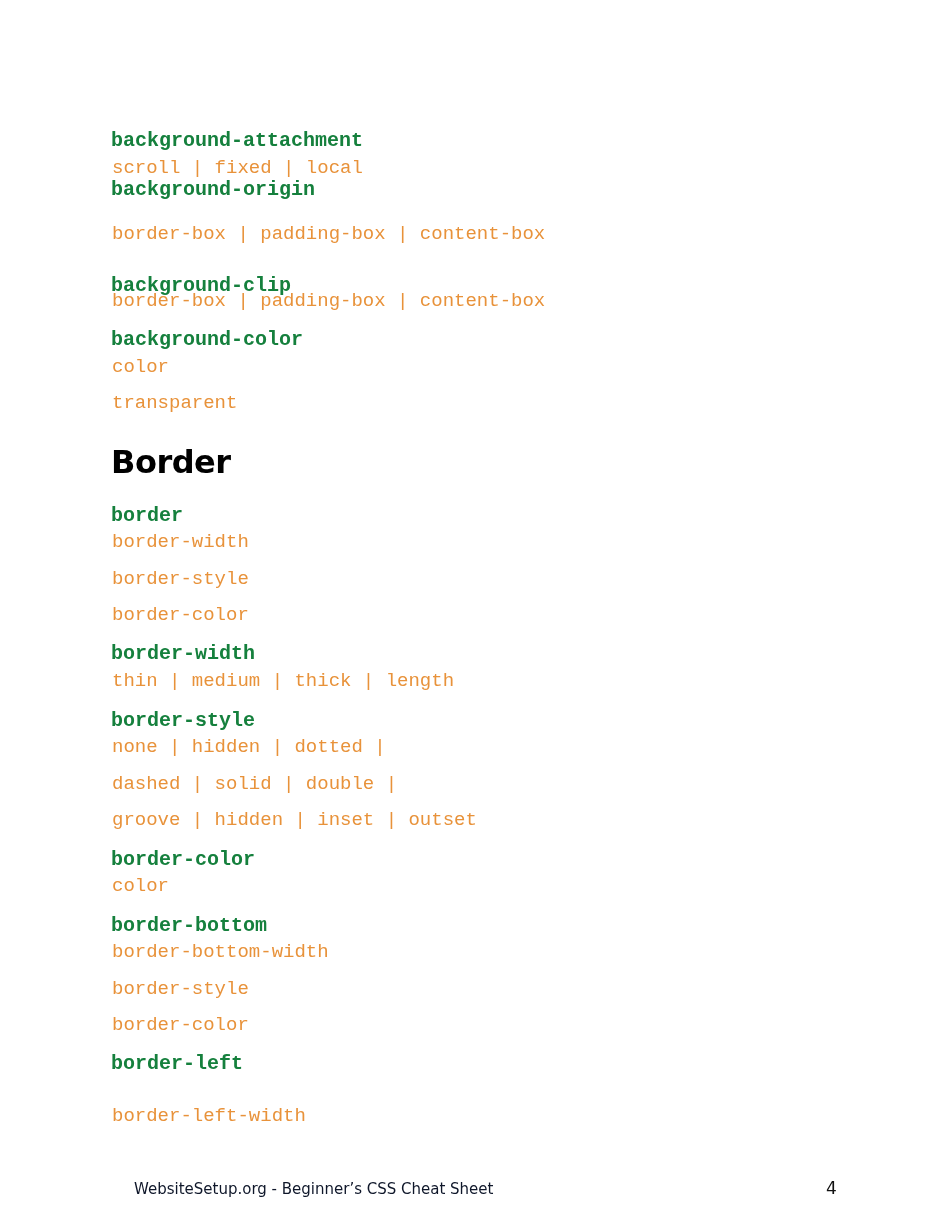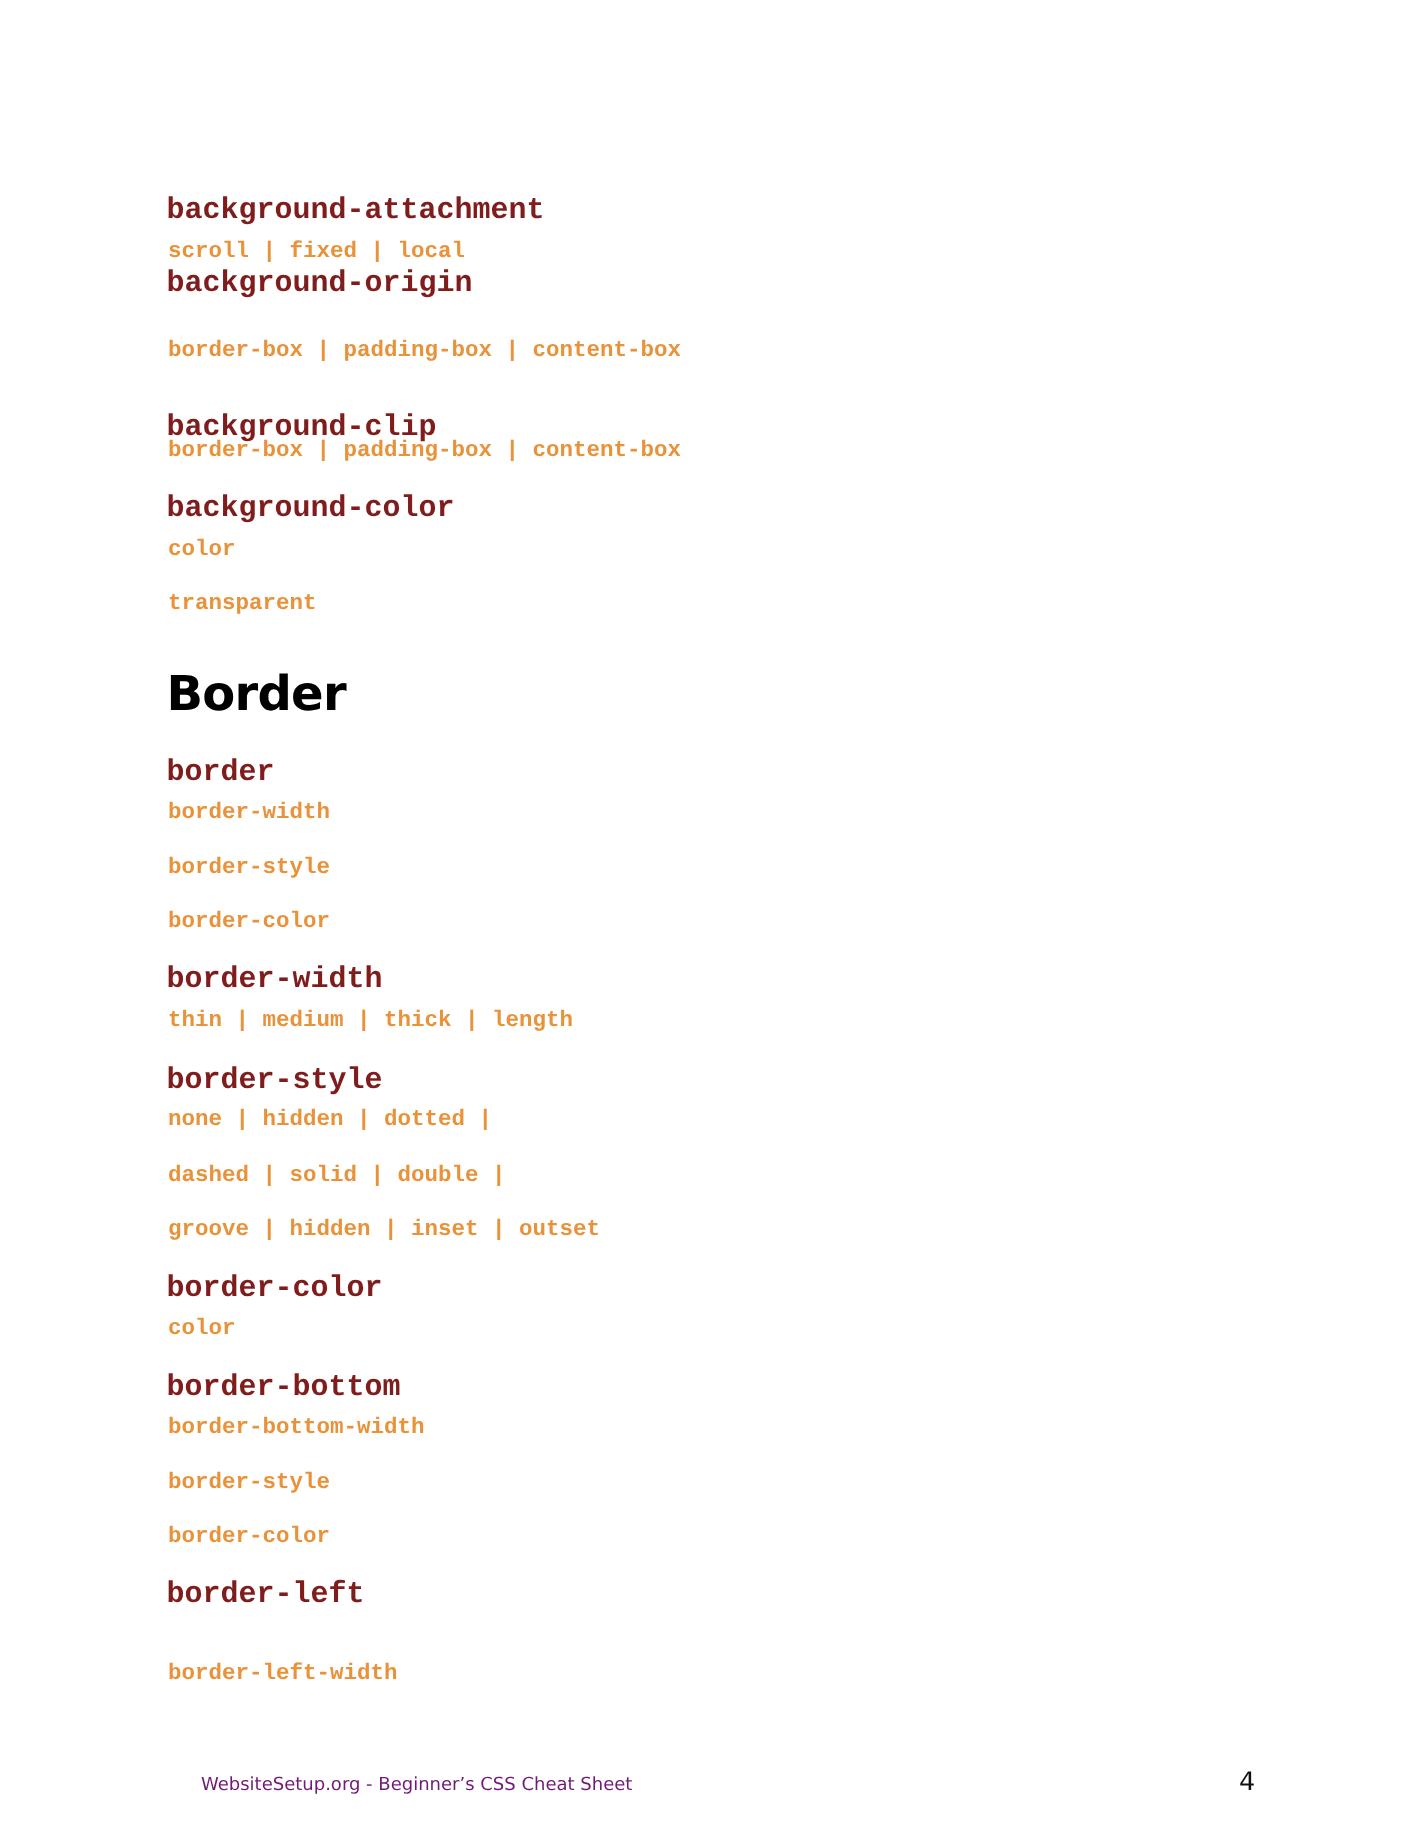--- a/index.html
+++ b/index.html
@@ -1,20 +1,20 @@
 <!DOCTYPE html>
 <html><head>
 <meta charset="utf-8">
 <style>
   html, body { margin:0; padding:0; background:#ffffff; }
   body { width:950px; height:1230px; position:relative; overflow:hidden; }
-  .prop { position:absolute; left:111px; font-family:"Liberation Mono", monospace; font-weight:bold; font-size:20px; color:#7f1d1d; line-height:24px; white-space:pre; }
-  .val { position:absolute; left:112px; font-family:"Liberation Mono", monospace; font-weight:bold; font-size:15px; color:#e8923a; line-height:20px; white-space:pre; }
+  .prop { position:absolute; left:111px; font-family:"Liberation Mono", monospace; font-weight:bold; font-size:20px; color:#15803d; line-height:24px; white-space:pre; }
+  .val { position:absolute; left:112px; font-family:"Liberation Mono", monospace; font-weight:normal; font-size:19px; color:#e8923a; line-height:20px; white-space:pre; }
   .heading { position:absolute; left:111px; font-family:"DejaVu Sans", sans-serif; font-weight:bold; font-size:32px; color:#000000; line-height:40px; letter-spacing:-0.5px; }
-  .footer-text { position:absolute; left:134px; top:1179px; font-family:"DejaVu Sans", sans-serif; font-size:12px; color:#701a75; line-height:20px; }
+  .footer-text { position:absolute; left:134px; top:1179px; font-family:"DejaVu Sans", sans-serif; font-size:15px; color:#0f172a; line-height:20px; }
   .page-num { position:absolute; left:826px; top:1178px; font-family:"DejaVu Sans", sans-serif; font-size:17px; color:#111111; line-height:20px; }
 </style>
 </head>
 <body>
 
 <div class="prop" style="top:129px">background-attachment</div>
 <div class="val" style="top:158px">scroll | fixed | local</div>
 
 <div class="prop" style="top:178px">background-origin</div>
 <div class="val" style="top:224px">border-box | padding-box | content-box</div>

